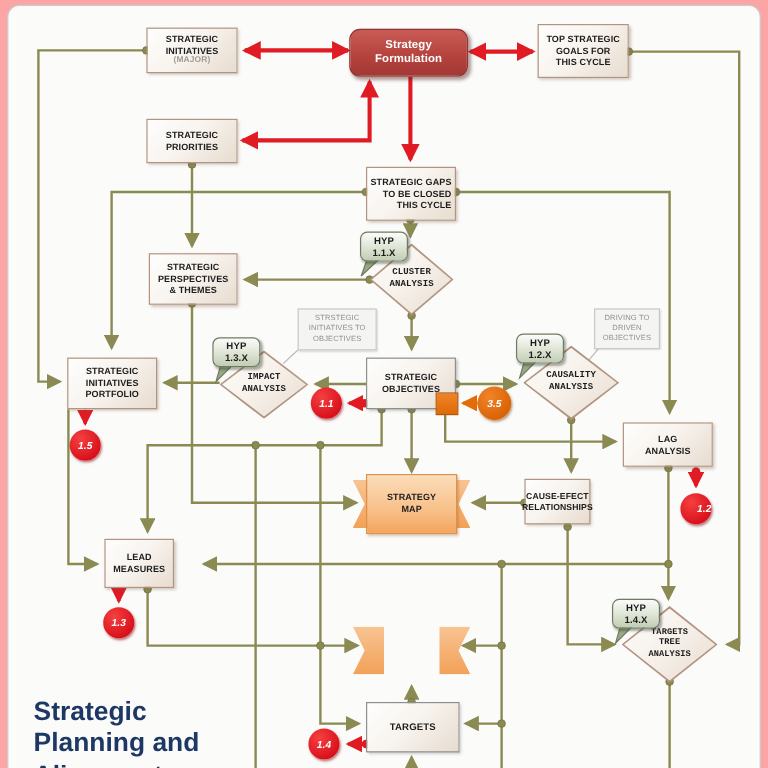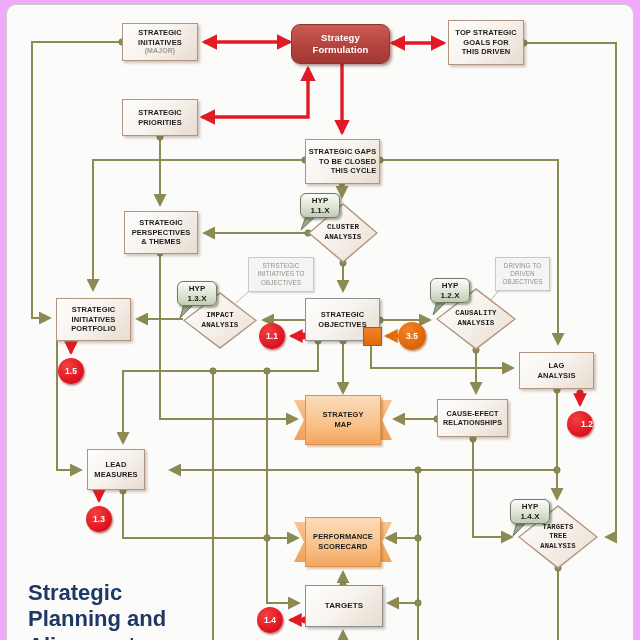--- a/index.html
+++ b/index.html
@@ -1,16 +1,16 @@
 <!DOCTYPE html>
 <html><head>
 <meta charset="utf-8">
 <style>
   html,body{margin:0;padding:0;background:#ffffff;}
-  #stage{position:relative;width:640px;height:640px;overflow:hidden;background:#f0abfc;
+  #stage{position:relative;width:640px;height:640px;overflow:hidden;background:#fca5a5;
          font-family:"Liberation Sans",sans-serif;}
   #slide-border{position:absolute;left:6px;top:4px;width:626px;height:700px;
                 border:1.5px solid #cbcbc9;border-radius:10px;background:#fbfbfa;}
   .lines{position:absolute;left:0;top:0;z-index:1;}
   .node{position:absolute;z-index:3;display:flex;align-items:center;justify-content:center;
         text-align:center;box-sizing:border-box;}
   .box{background:linear-gradient(135deg,#fefefd 0%,#f8f4ef 45%,#e7dccf 100%);
        border:1.4px solid #b29480;box-shadow:1.5px 1.5px 2.5px rgba(120,95,70,.35);}
   .box.graybd{border:1.8px solid #8f8f8f;box-shadow:1.5px 1.5px 2.5px rgba(90,90,90,.4);}
   .lbl{font-size:7.5px;font-weight:700;line-height:1.28;color:#1c1c1c;white-space:pre-line;
@@ -26,21 +26,21 @@
        clip-path:polygon(50% 0,100% 50%,50% 100%,0 50%);
        background:linear-gradient(135deg,#fefefd 0%,#f6f0e9 50%,#e8ddd0 100%);}
   .diamond .lbl{position:relative;z-index:2;}
   .note{background:#f4f4f2;border:1px solid #c9c9c7;box-shadow:1px 1px 1.5px rgba(0,0,0,.15);}
   .note .lbl{font-size:6.3px;color:#8f8f8d;font-weight:400;}
   .hyp{background:linear-gradient(180deg,#fbfcf9 0%,#dde4d4 55%,#c2ccb3 100%);
        border:1.3px solid #6e7b62;border-radius:6px;box-shadow:1.5px 1.5px 2px rgba(40,50,30,.4);}
   .hyp .lbl{font-size:8px;line-height:1.2;}
   .badge{border-radius:50%;z-index:4;background:radial-gradient(circle at 35% 30%,#f4403f,#d80f1b 75%);
          box-shadow:1px 1.5px 2px rgba(120,0,0,.5);}
-  .badge .lbl{color:#fff;font-size:8.5px;}
+  .badge .lbl{color:#fff;font-size:8.5px;font-style:italic;}
   .badge.orange{background:radial-gradient(circle at 35% 30%,#f08329,#d96205 75%);
          box-shadow:1px 1.5px 2px rgba(120,60,0,.5);}
   .osquare{position:absolute;z-index:4;background:linear-gradient(180deg,#f08329,#dd6a07);
          border:1px solid #b65605;}
   .ribbon{z-index:3;}
   .ribbon .flag{position:absolute;top:5px;bottom:5px;width:26px;
         background:linear-gradient(180deg,#f8c493,#f2a158);}
   .ribbon .flag.l{left:0;clip-path:polygon(0 0,100% 0,100% 100%,0 100%,38% 50%);}
   .ribbon .flag.r{right:0;clip-path:polygon(0 0,100% 0,62% 50%,100% 100%,0 100%);}
   .ribbon .body{position:absolute;left:11px;right:11px;top:0;bottom:0;
@@ -173,21 +173,21 @@
   </div>
 
   <div class="node redbox" style="left:291px;top:24px;width:99px;height:40px;">
     <span class="lbl">Strategy
 Formulation</span>
   </div>
 
   <div class="node box" style="left:448px;top:20px;width:76px;height:45px;">
     <span class="lbl">TOP STRATEGIC
 GOALS FOR
-THIS DRIVEN</span>
+THIS CYCLE</span>
   </div>
 
   <div class="node box" style="left:122px;top:99px;width:76px;height:37px;">
     <span class="lbl">STRATEGIC
 PRIORITIES</span>
   </div>
 
   <div class="node box" style="left:305px;top:139px;width:75px;height:45px;text-align:right;">
     <span class="lbl">STRATEGIC GAPS
 TO BE CLOSED
@@ -210,21 +210,21 @@
     <span class="lbl">STRATEGIC
 OBJECTIVES</span>
   </div>
   <div class="osquare" style="left:363px;top:327px;width:17px;height:17px;"></div>
 
   <div class="node box" style="left:519px;top:352px;width:75px;height:37px;">
     <span class="lbl">LAG
 ANALYSIS</span>
   </div>
 
-  <div class="node box" style="left:437px;top:399px;width:71px;height:38px;">
+  <div class="node box" style="left:437px;top:399px;width:55px;height:38px;">
     <span class="lbl" style="font-size:7.2px;">CAUSE-EFECT
 RELATIONSHIPS</span>
   </div>
 
   <div class="node box" style="left:87px;top:449px;width:58px;height:41px;">
     <span class="lbl">LEAD
 MEASURES</span>
   </div>
 
   <div class="node box graybd" style="left:305px;top:585px;width:78px;height:42px;">
@@ -236,24 +236,20 @@
     <div class="flag r"></div>
     <div class="body">
         <span class="lbl">STRATEGY
 MAP</span>
       </div>
   </div>
 
   <div class="node ribbon" style="left:294px;top:517px;width:98px;height:50px;">
     <div class="flag l"></div>
     <div class="flag r"></div>
-    <div class="body">
-        <span class="lbl">PERFORMANCE
-SCORECARD</span>
-      </div>
   </div>
 
   <div class="node diamond" style="left:308px;top:203px;width:70px;height:60px;">
     <div class="dshape"></div>
     <div class="dfill"></div>
     <span class="lbl">CLUSTER
 ANALYSIS</span>
   </div>
 
   <div class="node diamond" style="left:183px;top:292px;width:74px;height:57px;">

